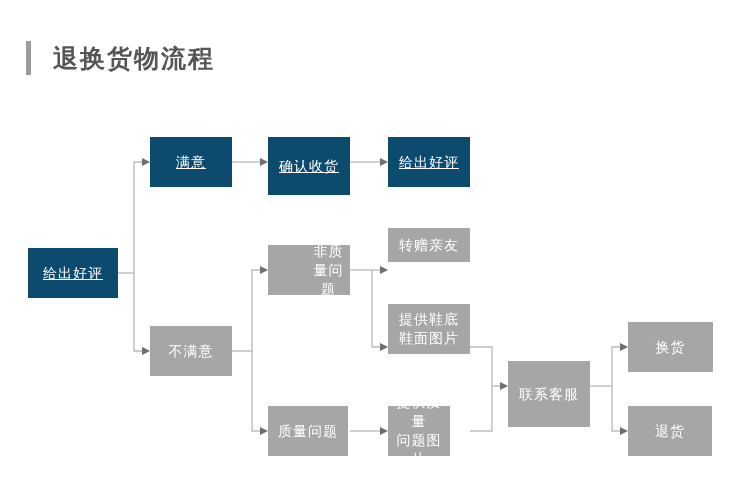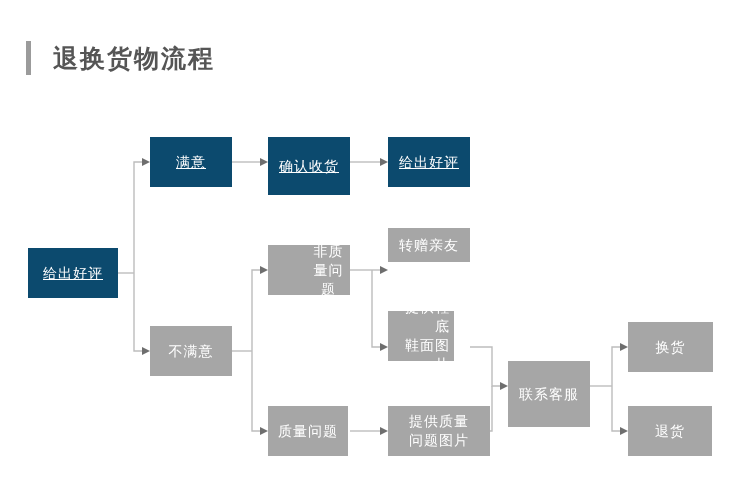--- a/index.html
+++ b/index.html
@@ -143,28 +143,28 @@
       </div>
       <div class="node light" style="left: 150px; top: 326px; width: 82px; height: 50px; justify-content: center;">
         <span class="label">不满意</span>
       </div>
       <div class="node light" style="left: 268px; top: 245px; width: 82px; height: 50px; padding-left: 43px;">
         <span class="label">非质量问题</span>
       </div>
       <div class="node light" style="left: 388px; top: 228px; width: 82px; height: 34px;">
         <span class="label">转赠亲友</span>
       </div>
-      <div class="node light" style="left: 388px; top: 311px; width: 66px; height: 50px; text-align: right;">
+      <div class="node light" style="left: 388px; top: 304px; width: 82px; height: 50px; text-align: right;">
         <span class="label">提供鞋底
 鞋面图片</span>
       </div>
       <div class="node light" style="left: 268px; top: 406px; width: 80px; height: 50px;">
         <span class="label">质量问题</span>
       </div>
-      <div class="node light" style="left: 388px; top: 406px; width: 102px; height: 50px;">
+      <div class="node light" style="left: 388px; top: 406px; width: 62px; height: 50px;">
         <span class="label">提供质量
 问题图片</span>
       </div>
       <div class="node light" style="left: 508px; top: 361px; width: 82px; height: 66px;">
         <span class="label">联系客服</span>
       </div>
       <div class="node light" style="left: 628px; top: 322px; width: 85px; height: 50px;">
         <span class="label">换货</span>
       </div>
       <div class="node light" style="left: 628px; top: 406px; width: 84px; height: 50px;">

